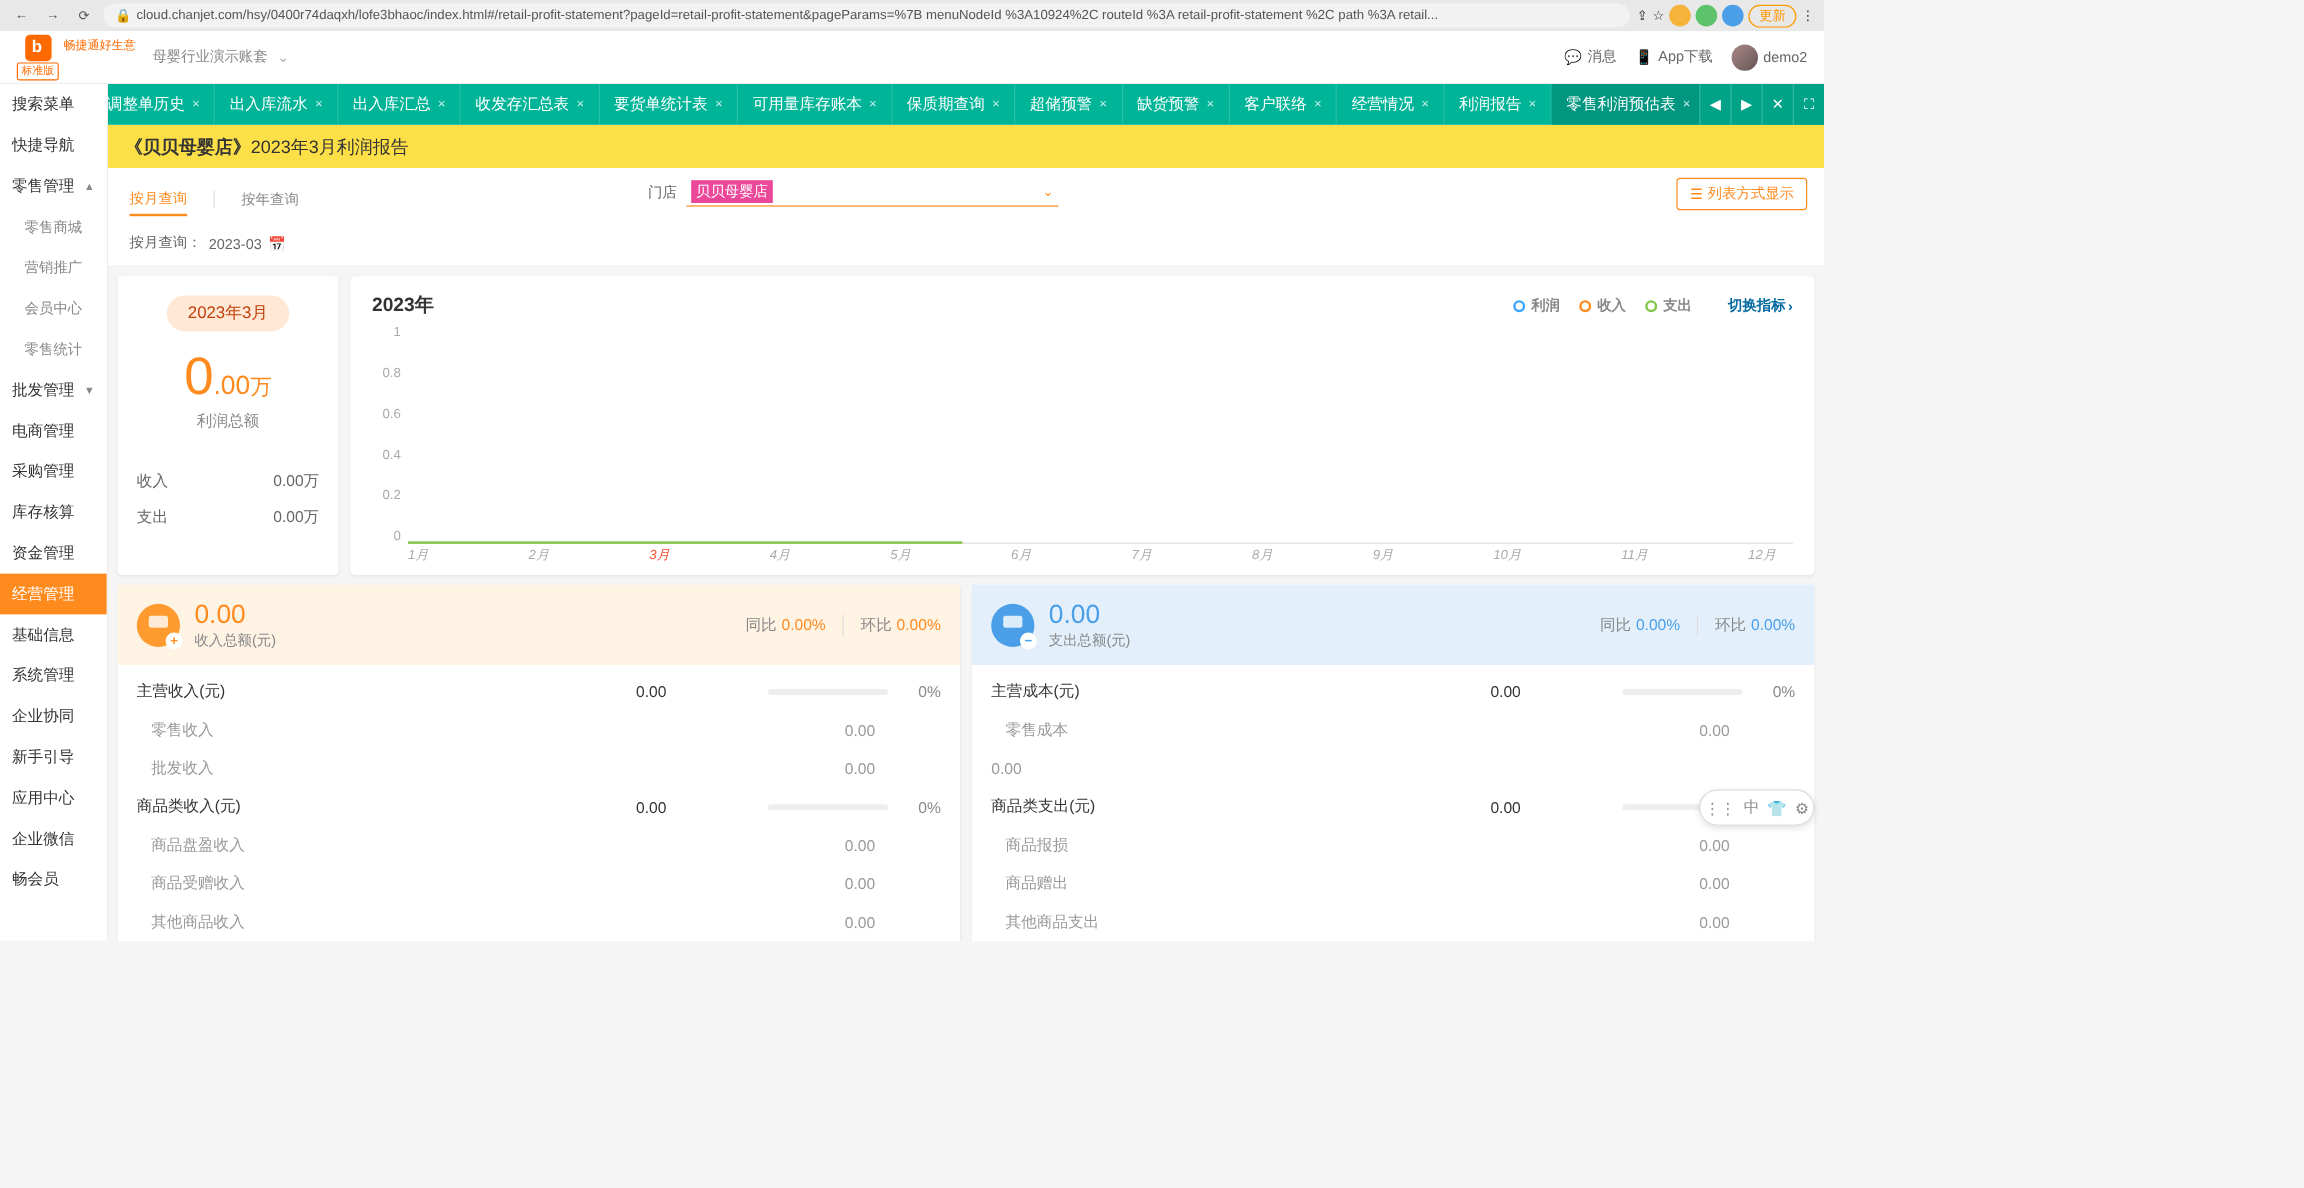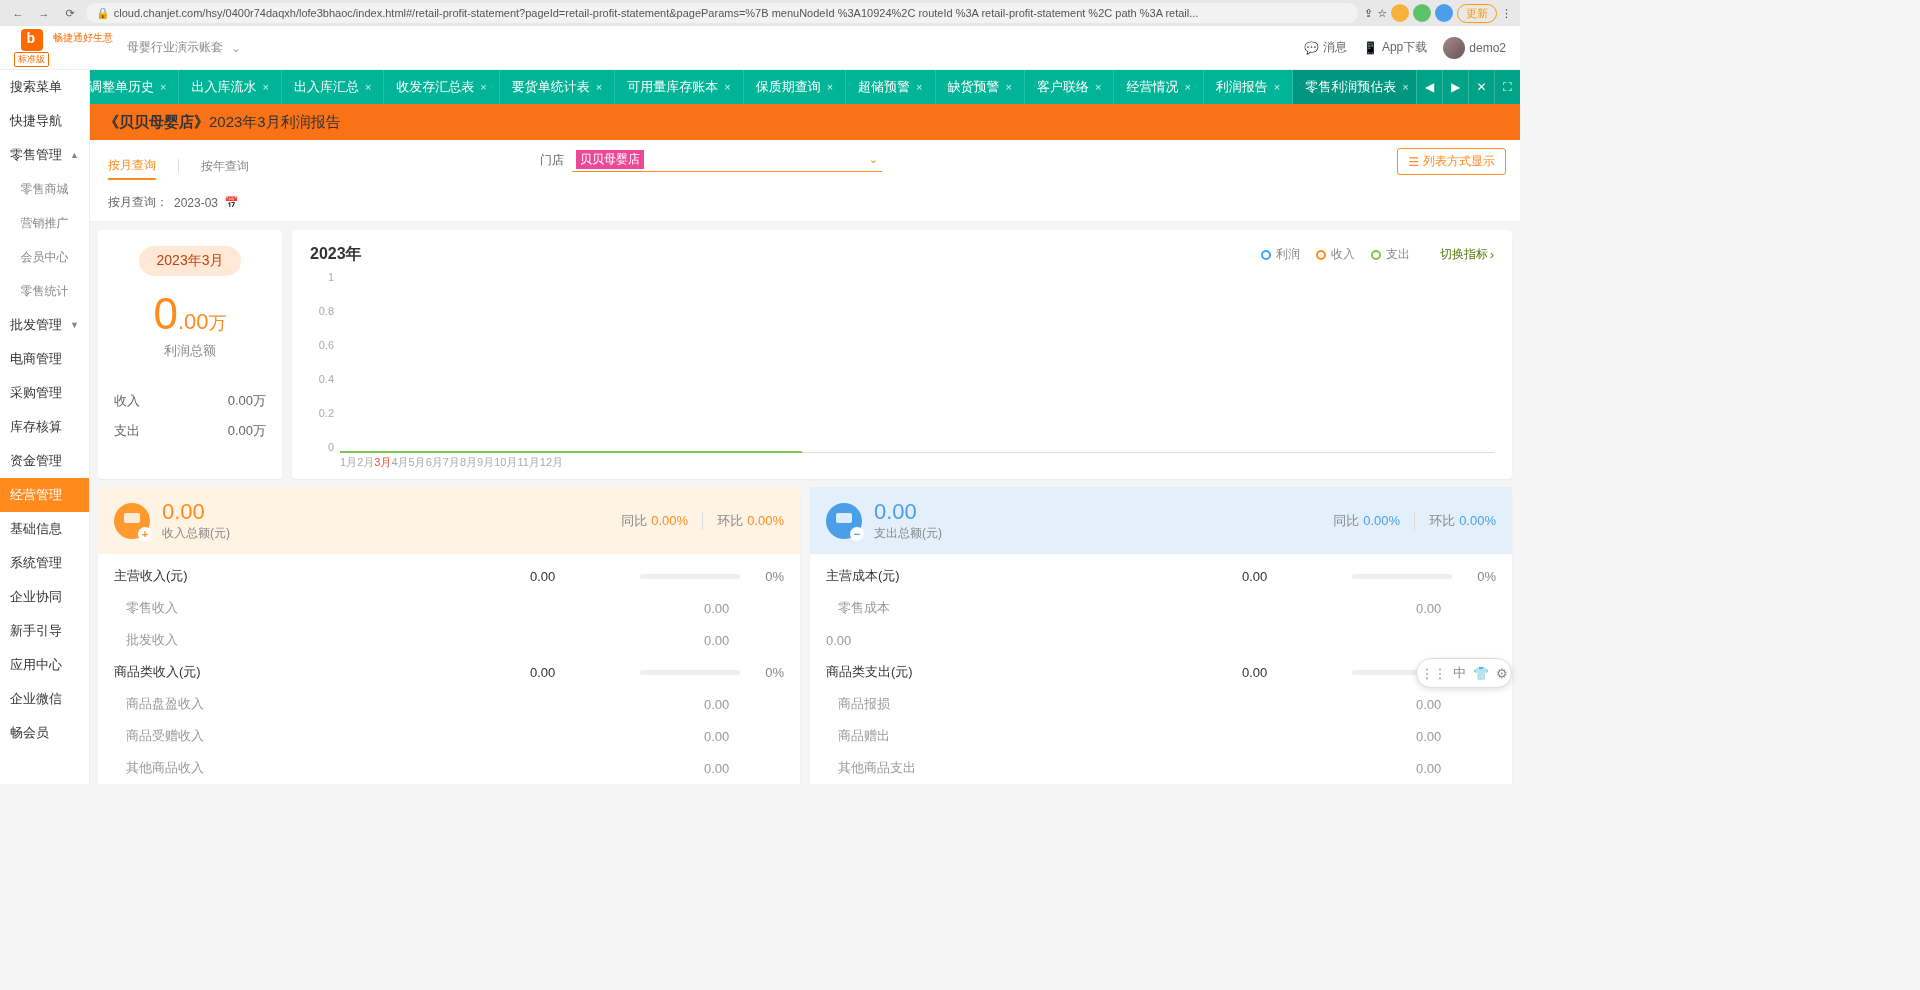--- a/index.html
+++ b/index.html
@@ -37,21 +37,21 @@
 
 .sidebar { position:absolute; left:0; top:70px; width:90px; bottom:0; background:#fff; border-right:1px solid #eee; overflow-y:auto; }
 .sidebar .sitem { height:34px; display:flex; align-items:center; justify-content:center; font-size:13px; color:#555; cursor:pointer; position:relative; }
 .sidebar .sitem.head { color:#333; justify-content:flex-start; padding-left:10px; }
 .sidebar .sitem.head .tri { position:absolute; right:10px; font-size:9px; color:#888; }
 .sidebar .sitem.active { background:#ff8a1e; color:#fff; }
 .sidebar .sitem.sub { color:#888; font-size:12px; }
 
 
 .main { position:absolute; left:90px; right:0; top:104px; bottom:0; overflow:auto; background:#f5f5f5; }
-.page-title-bar { background:#f97316; height:36px; display:flex; align-items:center; padding:0 14px; font-size:15px; color:#333; }
+.page-title-bar { background:#fde047; height:36px; display:flex; align-items:center; padding:0 14px; font-size:15px; color:#333; }
 .page-title-bar b { font-weight:600; }
 
 .filter-card { background:#fff; margin:0; padding:10px 18px; border-bottom:1px solid #eee; position:relative; }
 .filter-row1 { display:flex; align-items:center; gap:22px; height:32px; }
 .ftab { color:#888; cursor:pointer; padding:4px 0; }
 .ftab.active { color:#ff8a1e; border-bottom:2px solid #ff8a1e; }
 .ftab-sep { width:1px; height:14px; background:#ddd; }
 .store-sel { position:absolute; left:450px; top:8px; display:flex; align-items:center; gap:8px; }
 .store-sel .lbl { color:#666; }
 .store-input { width:310px; border:none; border-bottom:1px solid #ff8a1e; height:24px; display:flex; align-items:center; justify-content:space-between; padding:0 4px; }
@@ -68,33 +68,33 @@
 .bignum .int { font-size:44px; line-height:1; }
 .bignum .dec { font-size:22px; }
 .bignum .unit { font-size:18px; }
 .bignum-lbl { color:#888; margin-top:6px; font-size:13px; }
 .mini-table { margin-top:26px; font-size:13px; color:#666; }
 .mini-table .mrow { display:flex; justify-content:space-between; padding:6px 4px; }
 
 .panel-chart { flex:1; background:#fff; border-radius:4px; box-shadow:0 1px 2px rgba(0,0,0,.05); padding:14px 18px 8px; position:relative; }
 .chart-head { display:flex; align-items:center; }
 .chart-title { font-size:16px; font-weight:600; }
-.chart-legend { margin-left:auto; display:flex; align-items:center; gap:16px; color:#888; font-size:12px; }
+.chart-legend { margin-left:auto; display:flex; align-items:center; gap:16px; color:#888; font-size:12px;font-weight:bold; }
 .lg { display:flex; align-items:center; gap:5px; }
 .lg .dot { width:10px; height:10px; border-radius:50%; border:2px solid; background:#fff; }
 .lg.blue .dot { border-color:#3aa6ff; }
 .lg.orange .dot { border-color:#ff8a1e; }
 .lg.green .dot { border-color:#7fc64b; }
-.switch-ind { color:#4d7c0f; cursor:pointer; display:flex; align-items:center; gap:2px; margin-left:14px; }
+.switch-ind { color:#0369a1; cursor:pointer; display:flex; align-items:center; gap:2px; margin-left:14px; }
 .chart-body { position:relative; height:200px; margin-top:6px; }
 .chart-y { position:absolute; left:0; top:0; bottom:18px; width:24px; display:flex; flex-direction:column; justify-content:space-between; align-items:flex-end; color:#aaa; font-size:11px; }
 .chart-plot { position:absolute; left:30px; right:0; top:0; bottom:18px; }
 .chart-plot .base { position:absolute; left:0; right:0; bottom:0; height:1px; background:#ddd; }
 .chart-plot .greenline { position:absolute; left:0; bottom:0; height:2px; background:#7fc64b; width:40%; }
-.chart-x { position:absolute; left:30px; right:14px; bottom:0; height:16px; display:flex; color:#aaa; font-size:11px; }
+.chart-x { position:absolute; left:30px; right:14px; bottom:0; height:16px; display:flex; justify-content:space-between; color:#aaa; font-size:11px;font-style:italic; }
 .chart-x .xt.hl { color:#ff4d2e; }
 
 .cards-row { display:flex; gap:10px; padding:0 8px 8px; }
 .stat-card { flex:1; background:#fff; border-radius:4px; box-shadow:0 1px 2px rgba(0,0,0,.05); }
 .stat-head { display:flex; align-items:center; padding:12px 16px; }
 .stat-head.orange { background:#fff3e4; }
 .stat-head.blue { background:#e3f0fb; }
 .stat-icon { width:36px; height:36px; border-radius:50%; margin-right:12px; position:relative; }
 .stat-icon.orange { background:#ff9a2e; }
 .stat-icon.blue { background:#4a9fe8; }

